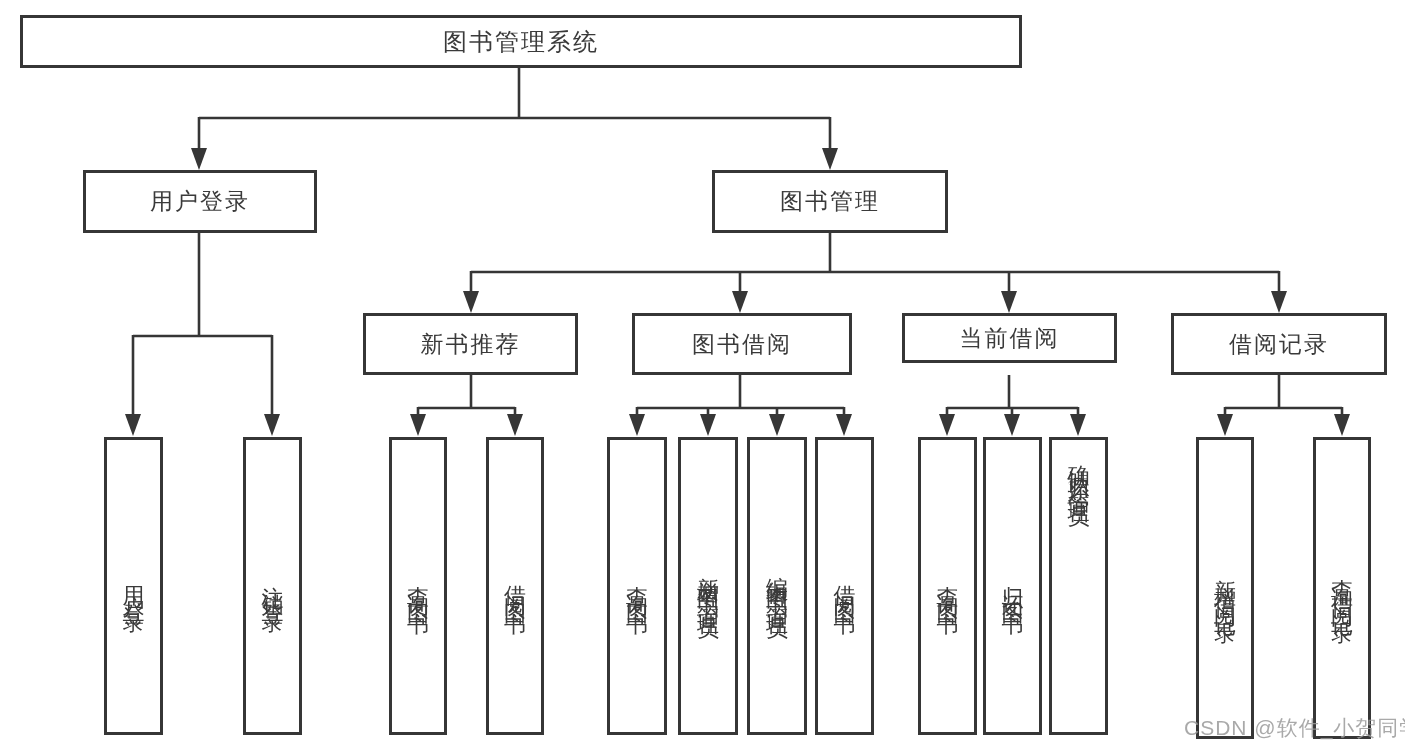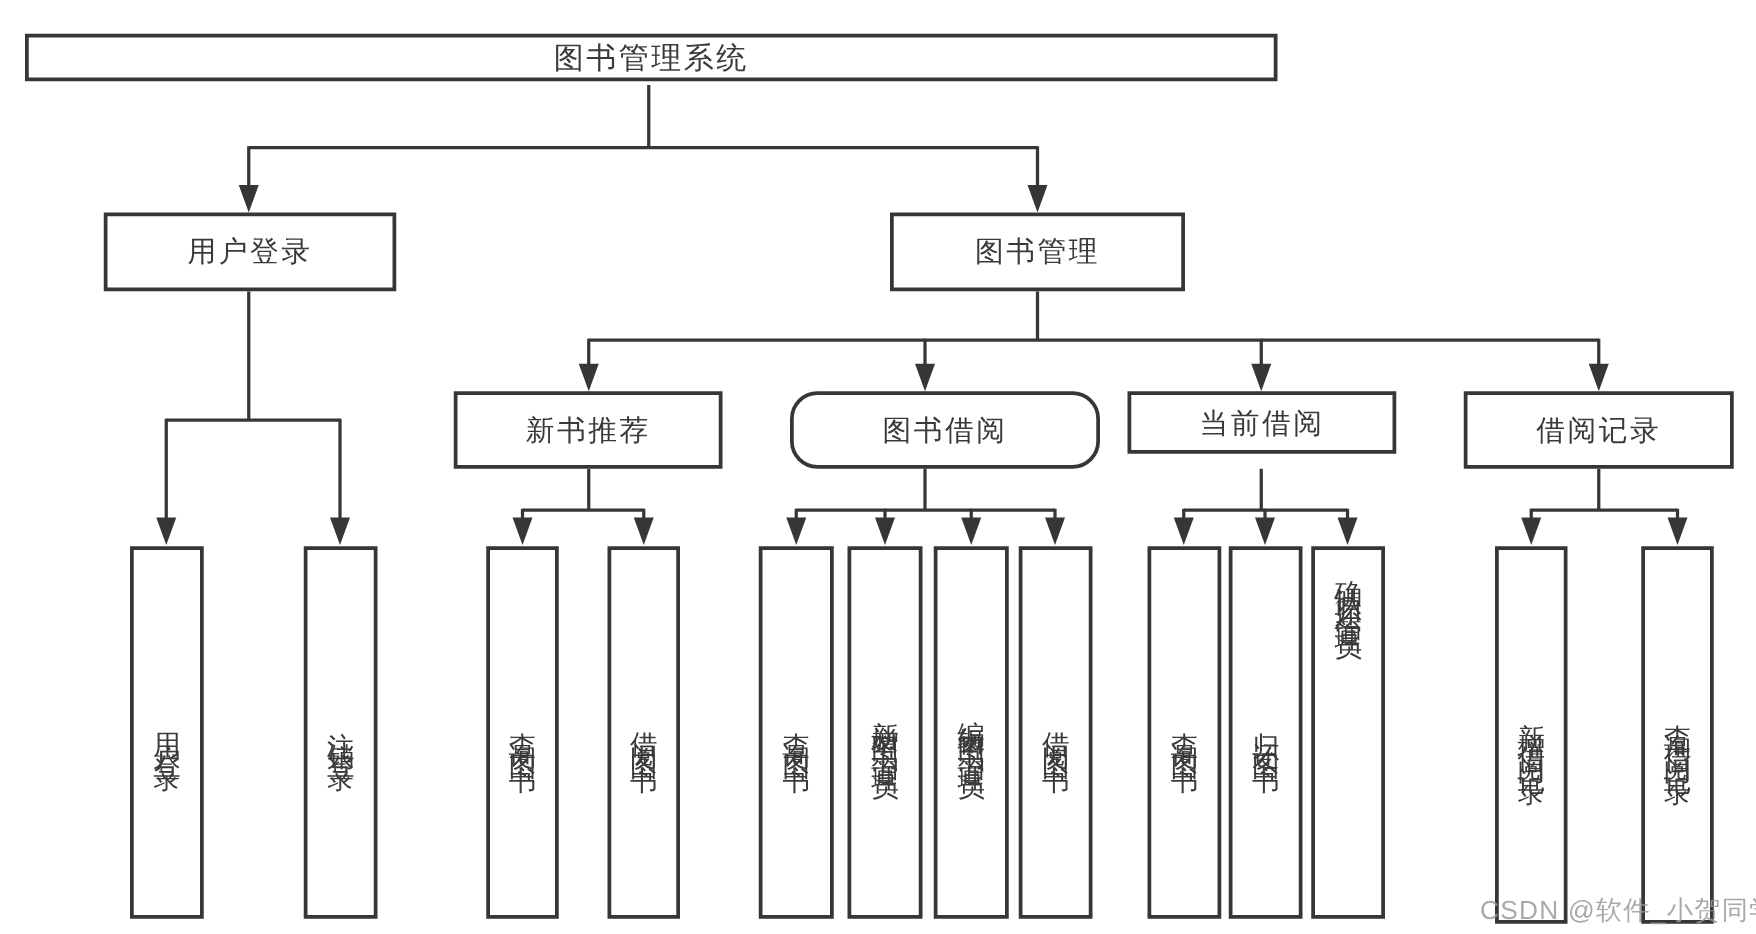--- a/index.html
+++ b/index.html
@@ -135,27 +135,27 @@
       <polygon points="777,436 769,414 785,414"></polygon>
       <polygon points="844,436 836,414 852,414"></polygon>
       <polygon points="947,436 939,414 955,414"></polygon>
       <polygon points="1012,436 1004,414 1020,414"></polygon>
       <polygon points="1078,436 1070,414 1086,414"></polygon>
       <polygon points="1225,436 1217,414 1233,414"></polygon>
       <polygon points="1342,436 1334,414 1350,414"></polygon>
     </g>
   </svg>
 
-  <div class="box h-box root-box" style="left:20px; top:27px; width:1002px; height:38px;">图书管理系统</div>
+  <div class="box h-box root-box" style="left:20px; top:15px; width:1002px; height:53px;">图书管理系统</div>
 
   <div class="box h-box" style="left:83px; top:170px; width:234px; height:63px;">用户登录</div>
   <div class="box h-box" style="left:712px; top:170px; width:236px; height:63px;">图书管理</div>
 
   <div class="box h-box" style="left:363px; top:313px; width:215px; height:62px;">新书推荐</div>
-  <div class="box h-box" style="left:632px; top:313px; width:248px; height:62px;border-radius:22px;">图书借阅</div>
+  <div class="box h-box" style="left:632px; top:313px; width:220px; height:62px;">图书借阅</div>
   <div class="box h-box" style="left:902px; top:313px; width:215px; height:50px;">当前借阅</div>
   <div class="box h-box" style="left:1171px; top:313px; width:216px; height:62px;">借阅记录</div>
 
   <div class="box v-box" style="left:104px; top:437px; width:59px; height:298px;">
     <span class="v-text">用户登录</span>
   </div>
   <div class="box v-box" style="left:243px; top:437px; width:59px; height:298px;">
     <span class="v-text">注销登录</span>
   </div>
 

